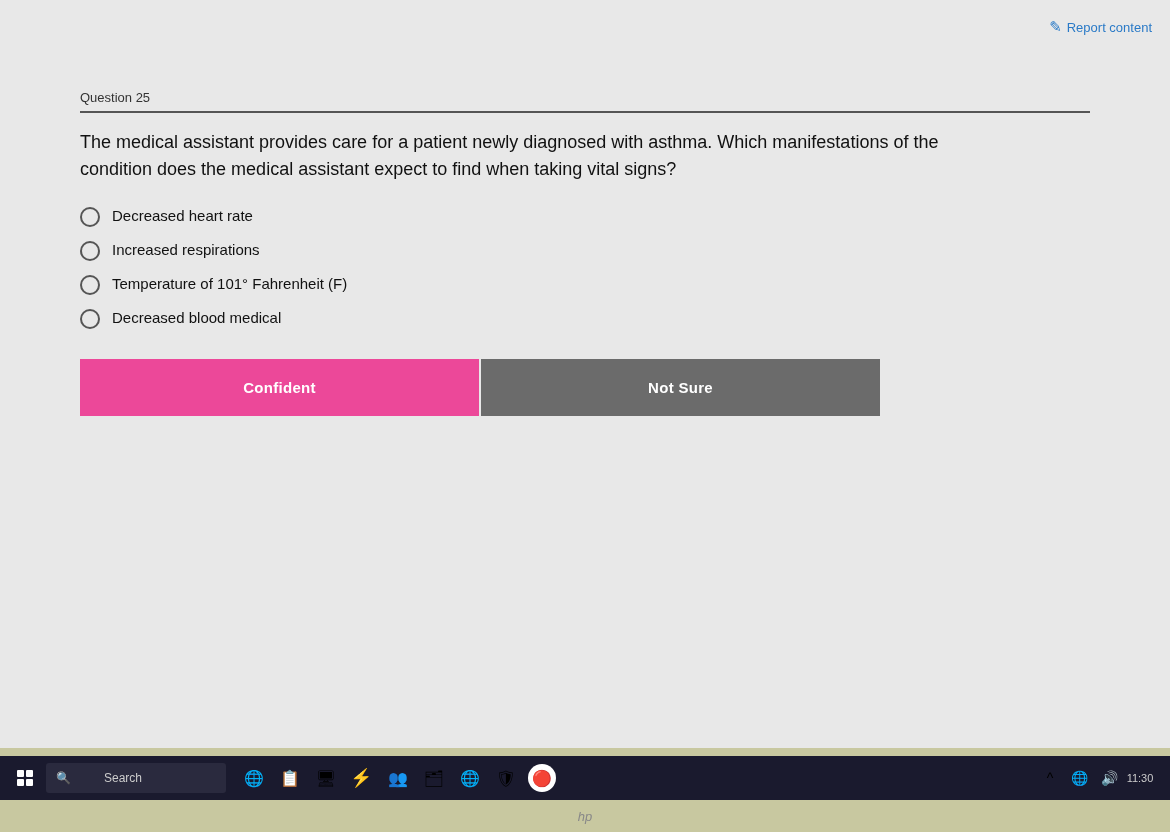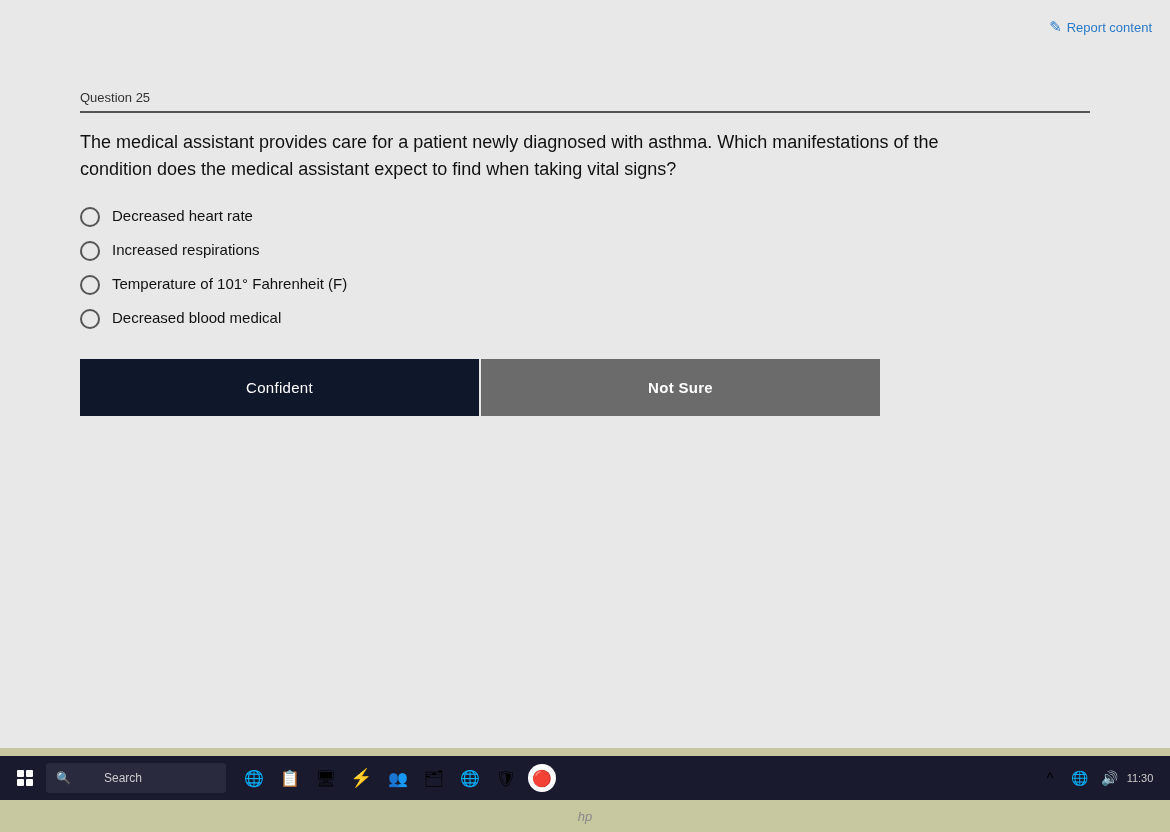--- a/index.html
+++ b/index.html
@@ -99,26 +99,26 @@
 
     
     .action-buttons {
       display: flex;
       gap: 2px;
       max-width: 800px;
     }
 
     .btn-confident {
       flex: 1;
-      background: #0f172a;
+      background: #ec4899;
       color: #fff;
       border: none;
       padding: 16px 20px;
       font-size: 15px;
-      font-weight: 400;
+      font-weight: 700;
       cursor: pointer;
       letter-spacing: 0.3px;
     }
 
     .btn-not-sure {
       flex: 1;
       background: #6b6b6b;
       color: #fff;
       border: none;
       padding: 20px 20px;

